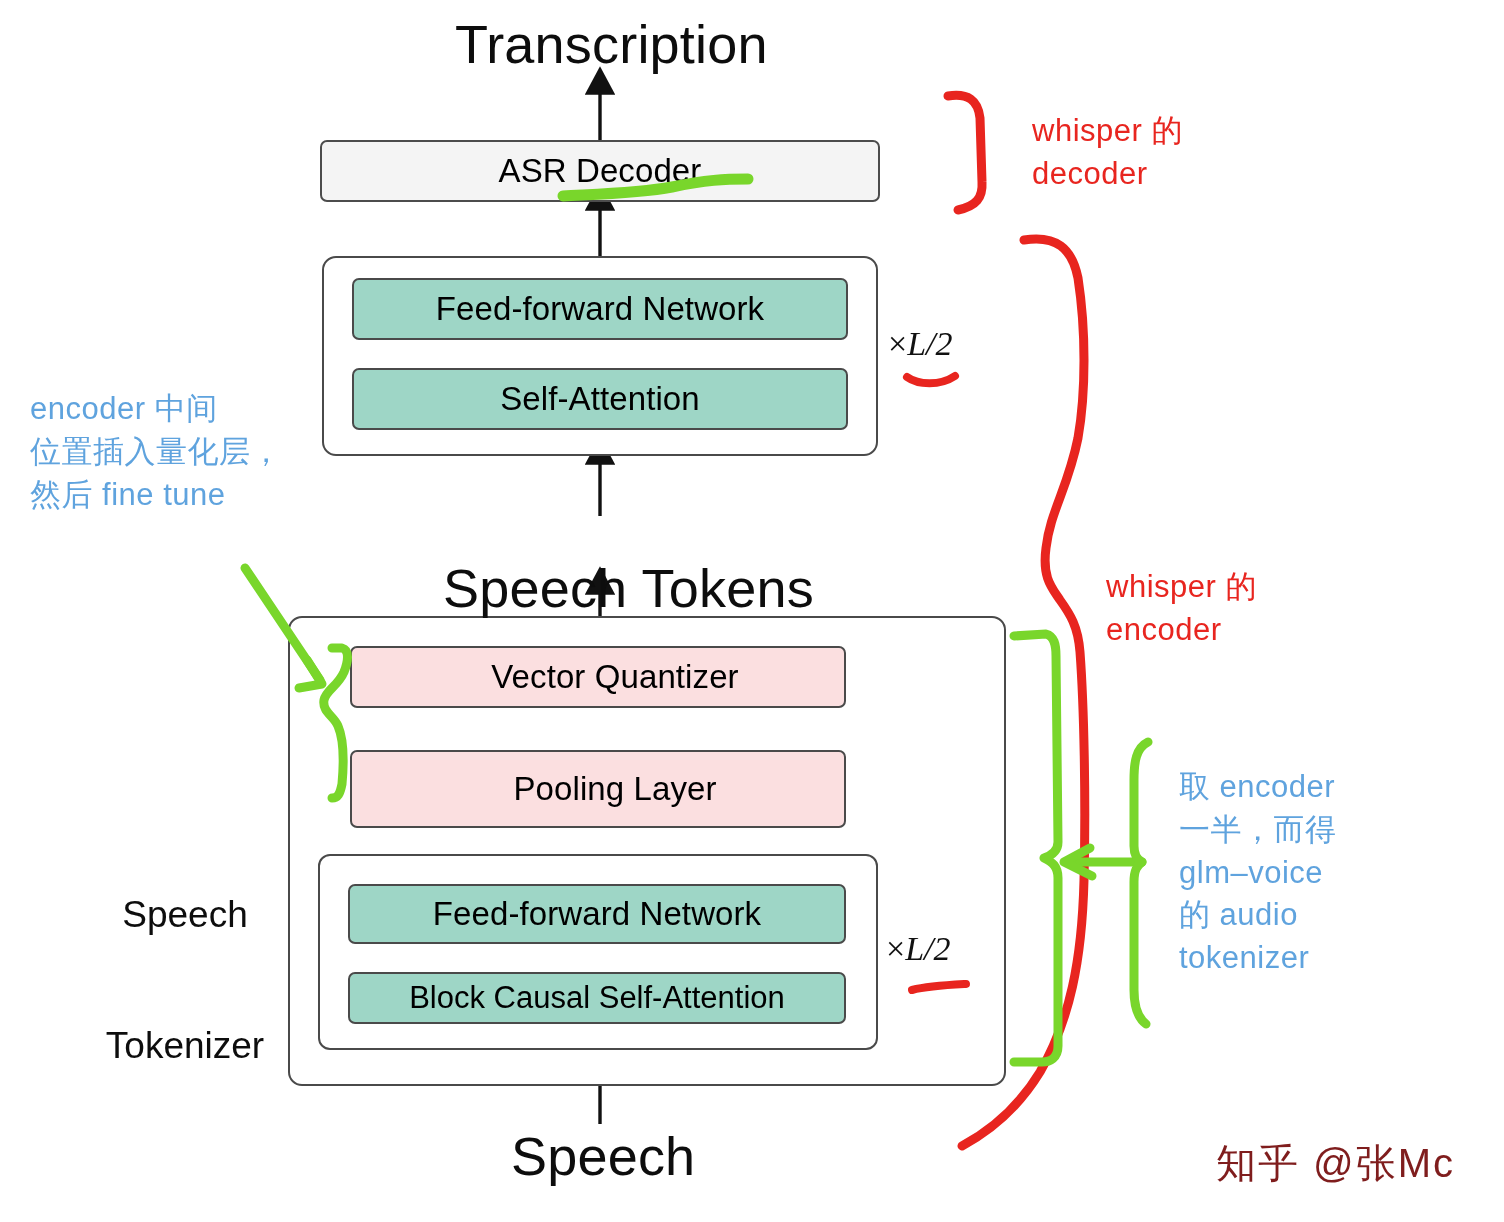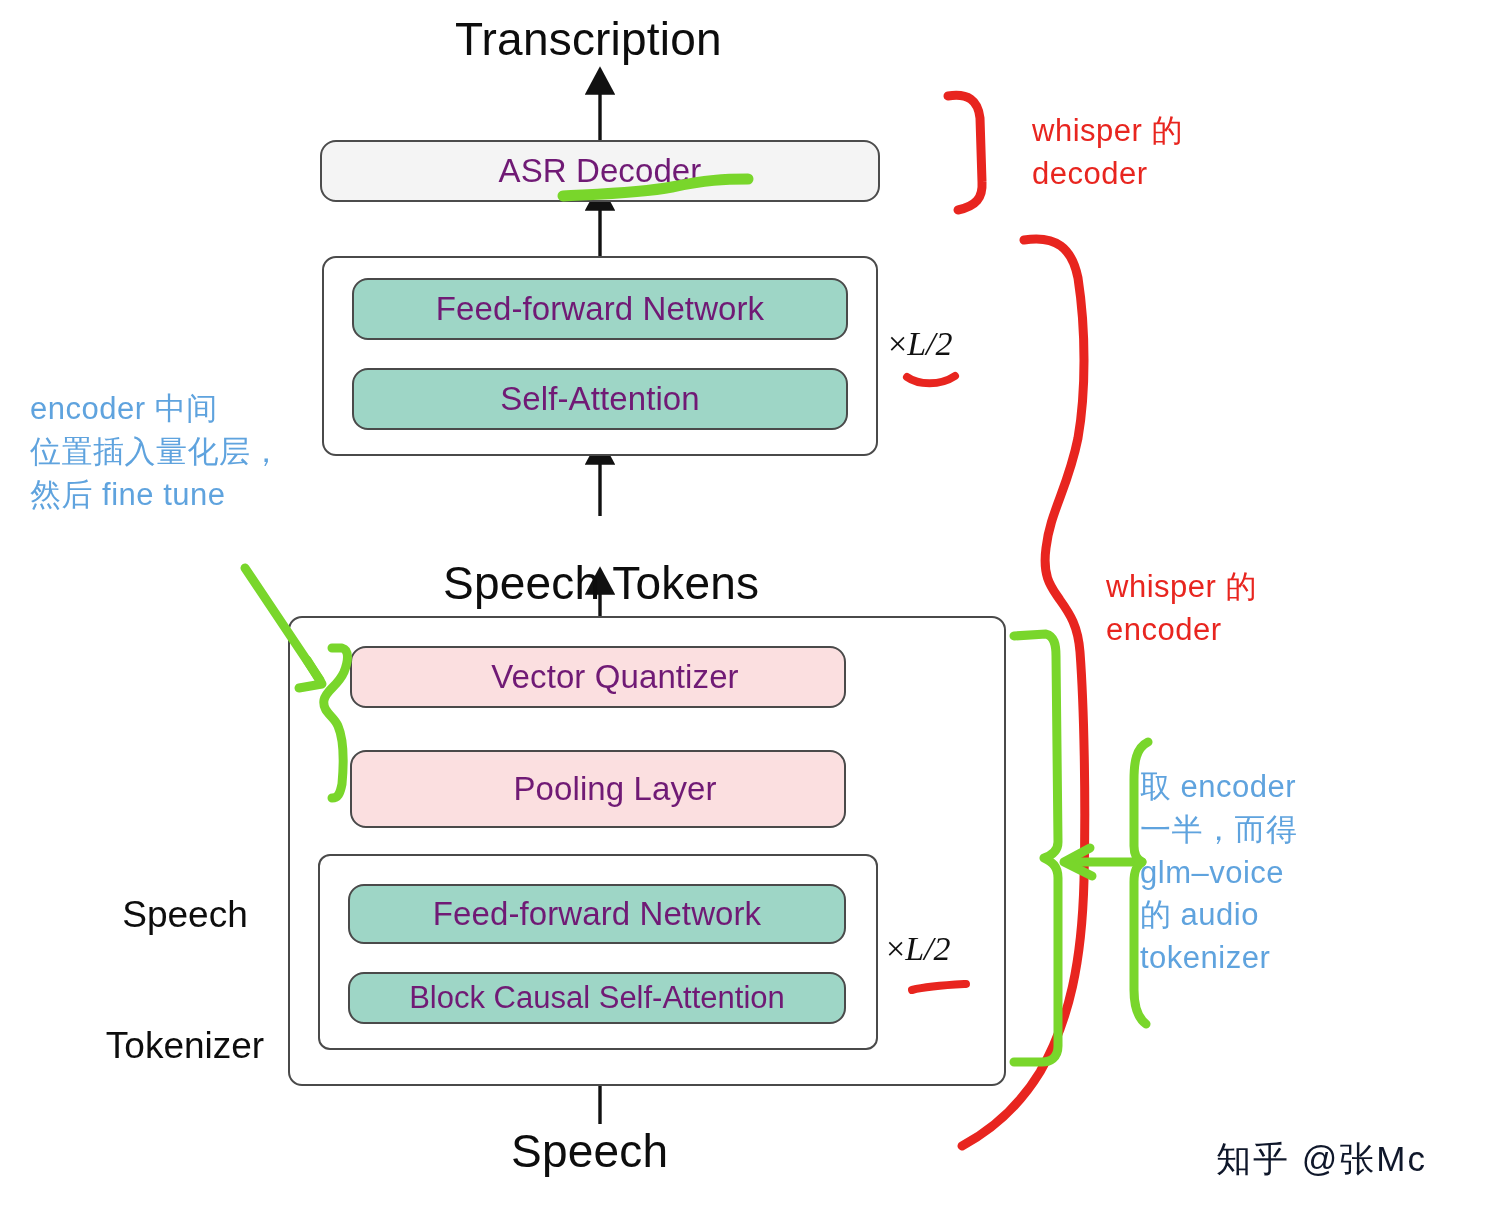--- a/index.html
+++ b/index.html
@@ -7,46 +7,46 @@
        font-family:"Liberation Sans","DejaVu Sans",sans-serif;color:#111;}
   .stage{position:absolute;left:0;top:0;width:1504px;height:1222px;}
   svg.layer{position:absolute;left:0;top:0;width:1504px;height:1222px;pointer-events:none;}
 
   
   .txt{position:absolute;white-space:pre;line-height:1.12;}
   .plain{color:#0d0d0d;font-weight:400;}
 
   
   .nodebox{position:absolute;box-sizing:border-box;border:2px solid #4c4c4c;
-           border-radius:16px;display:flex;align-items:center;justify-content:center;
-           text-align:center;color:#701a75;}
+           border-radius:7px;display:flex;align-items:center;justify-content:center;
+           text-align:center;color:#000000;}
   .grey{background:#f4f4f4;}
   .teal{background:#9ed6c6;border-color:#4a4a4a;}
   .pink{background:#fbdfe0;border-color:#4a4a4a;padding-left:34px;}
   .outer{position:absolute;box-sizing:border-box;background:#ffffff;
          border:2.5px solid #4a4a4a;border-radius:14px;}
   .inner{position:absolute;box-sizing:border-box;background:#ffffff;
          border:2px solid #4a4a4a;border-radius:12px;}
 
   
-  .big-label{font-size:46px;letter-spacing:.2px;}
+  .big-label{font-size:54px;letter-spacing:.2px;}
   .node-label{font-size:33px;letter-spacing:.1px;}
   .node-label-sm{font-size:31px;letter-spacing:0px;}
   .side-label{font-size:37px;line-height:1.18;text-align:center;}
 
   .mult{position:absolute;font-family:"Liberation Serif","DejaVu Serif",serif;
         font-size:34px;color:#111;white-space:nowrap;}
   .mult i{font-style:italic;}
 
   
   .ann{position:absolute;white-space:pre;line-height:1.38;letter-spacing:.5px;}
   .ann-red{color:#e8251f;font-size:31px;}
   .ann-blue{color:#5fa3de;font-size:31px;}
 
-  .watermark{position:absolute;color:#0f172a;font-size:35px;letter-spacing:2px;
+  .watermark{position:absolute;color:#7f1d1d;font-size:40px;letter-spacing:2px;
              white-space:nowrap;}
 </style>
 </head>
 <body>
 
 <div class="stage">
 
   <svg class="layer" viewBox="0 0 1504 1222">
     <defs>
       <marker id="ah" markerWidth="9" markerHeight="9" refX="2.6" refY="4.5" orient="auto">
@@ -161,21 +161,21 @@
   <div class="ann ann-red" style="left:1032px;top:110px;">whisper 的
 decoder</div>
 
   <div class="ann ann-red" style="left:1106px;top:566px;">whisper 的
 encoder</div>
 
   <div class="ann ann-blue" style="left:30px;top:388px;">encoder 中间
 位置插入量化层，
 然后 fine tune</div>
 
-  <div class="ann ann-blue" style="left:1140px;top:766px;">取 encoder
+  <div class="ann ann-blue" style="left:1140px;top:766px;padding-left:39px;">取 encoder
 一半，而得
 glm–voice
 的 audio
 tokenizer</div>
 
   <div class="watermark" style="left:1216px;top:1136px;">知乎 @张Mc</div>
 
 </div>
 
 </body></html>

